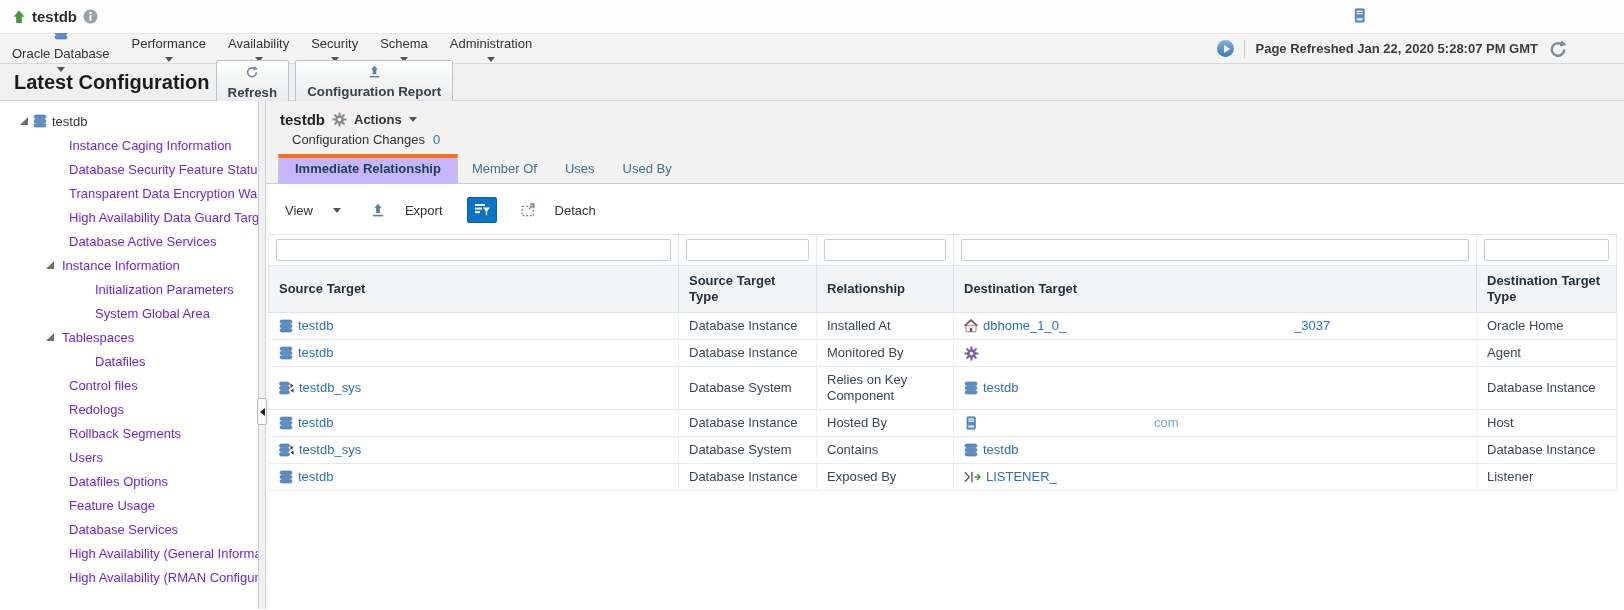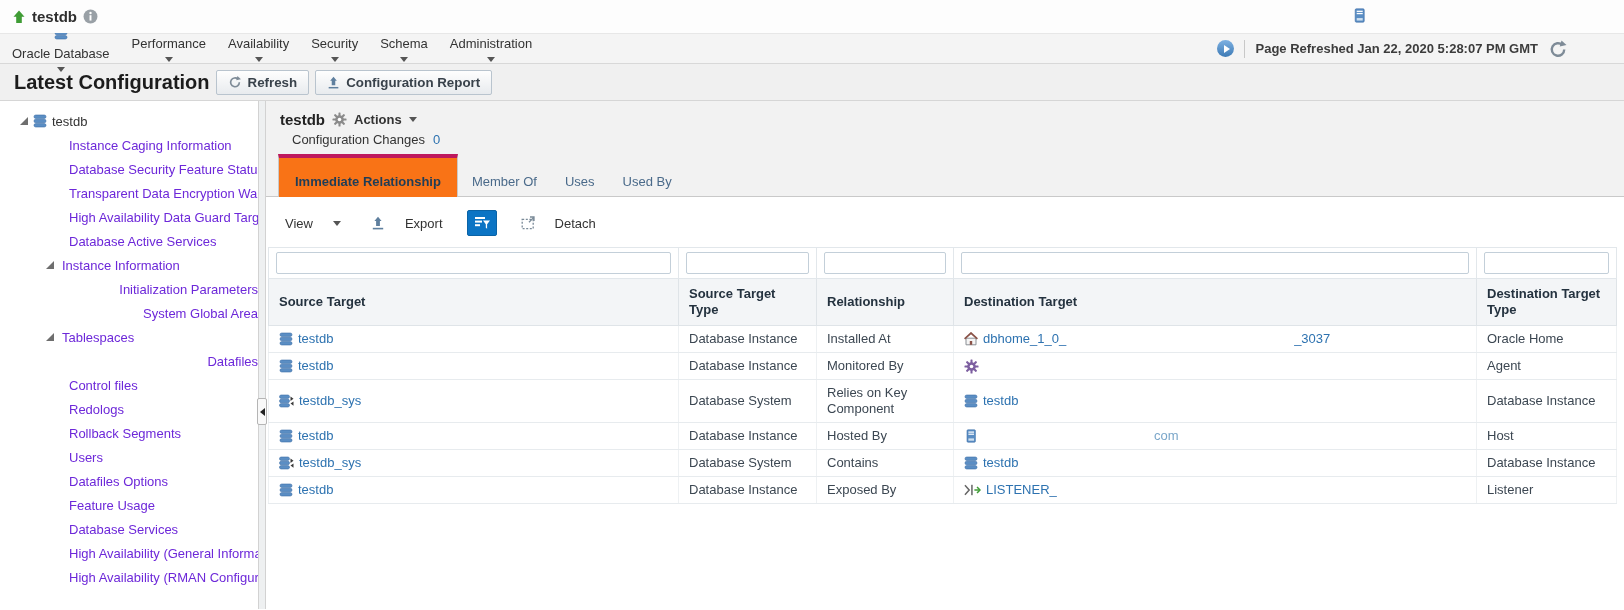--- a/index.html
+++ b/index.html
@@ -27,58 +27,58 @@
     display:flex; align-items:center; justify-content:center; cursor:pointer; }
   .play-tri { width:0; height:0; border-top:4px solid transparent; border-bottom:4px solid transparent;
     border-left:6px solid #fff; margin-left:2px; }
 
   
   .header-band { height:37px; background:#f0f0f0; border-bottom:1px solid #d6d6d6;
     display:flex; align-items:center; padding:0 14px; gap:6px; }
   .page-title { font-size:20px; font-weight:bold; color:#1c1c1c; }
   .btn { display:inline-flex; align-items:center; gap:6px; padding:4px 11px;
     border:1px solid #b9c4ce; border-radius:2px; background:linear-gradient(#fefefe,#e8ebee);
-    font-weight:bold; color:#39424b; cursor:pointer; }
+    font-weight:bold; color:#39424b; cursor:pointer;flex-direction:column; }
 
   
   .content { display:flex; height:508px; }
   .tree-panel { width:258px; background:#fff; padding-top:8px; overflow:hidden; }
   .tree-item { height:24px; display:flex; align-items:center; white-space:nowrap; cursor:pointer;
     color:#6d28d9; }
   .tree-item .lbl { margin-left:5px; }
   .tree-item.root { color:#333; }
   .exp-caret { width:0; height:0; border-left:8px solid transparent; border-bottom:8px solid #6e6e6e;
     display:inline-block; flex:none; }
   .ti-l0 { padding-left:20px; }
   .ti-l1 { padding-left:64px; }
   .ti-l1c { padding-left:46px; }
   .ti-l1c .lbl { margin-left:8px; }
-  .ti-l2 { padding-left:90px;justify-content:flex-end; }
+  .ti-l2 { padding-left:90px; }
 
   .splitter { width:8px; background:#eef0f1; border-left:1px solid #d2d2d2;
     border-right:1px solid #d2d2d2; position:relative; }
   .splitter-handle { position:absolute; top:297px; left:-2px; width:10px; height:27px;
     background:#f9f9f9; border:1px solid #b5b5b5; border-radius:2px;
     display:flex; align-items:center; justify-content:center; cursor:pointer; }
   .collapse-tri { width:0; height:0; border-top:4px solid transparent; border-bottom:4px solid transparent;
     border-right:5px solid #222; }
 
   .main { flex:1; display:flex; flex-direction:column; min-width:0; }
   .main-gray { background:#f2f2f2; border-bottom:1px solid #c9c9c9; padding:10px 0 0 0; }
   .target-line { display:flex; align-items:center; gap:7px; padding-left:14px; }
   .target-title { font-size:15px; font-weight:bold; color:#222; }
   .actions-label { font-weight:bold; color:#333; }
   .cfg-line { display:flex; align-items:center; gap:8px; padding-left:26px; margin-top:4px; }
   .cfg-count { color:#2d72b0; cursor:pointer; }
 
   .tabs { display:flex; align-items:flex-end; margin-top:7px; padding-left:12px; }
   .tab { padding:6px 14px 7px; color:#4a6a8a; cursor:pointer; }
-  .tab.active { background:#f97316; border:1px solid #c9c9c9; border-bottom:none;
-    border-top:4px solid #be185d; font-weight:bold; color:#1f3d57;
-    margin-bottom:-1px; padding:16px 16px 8px; }
+  .tab.active { background:#c4b5fd; border:1px solid #c9c9c9; border-bottom:none;
+    border-top:4px solid #f97316; font-weight:bold; color:#1f3d57;
+    margin-bottom:-1px; padding:3px 16px 8px; }
 
   .tab-content { background:#fff; flex:1; padding:13px 6px 0 2px; }
   .toolbar { display:flex; align-items:center; padding-left:17px; margin-bottom:11px; }
   .tb-item { display:flex; align-items:center; gap:20px; color:#333; cursor:pointer; }
   .gap-lg { margin-right:30px; } .gap-md { margin-right:24px; }
   .filter-btn { width:30px; height:26px; background:#0b74c4; border:1px solid #0a63a6;
     border-radius:2px; display:flex; align-items:center; justify-content:center; cursor:pointer; }
 
   table { border-collapse:collapse; table-layout:fixed; width:1348px; margin-left:0; }
   td.fcell { background:#fff; border:1px solid #e2e7eb; padding:4px 7px; }

